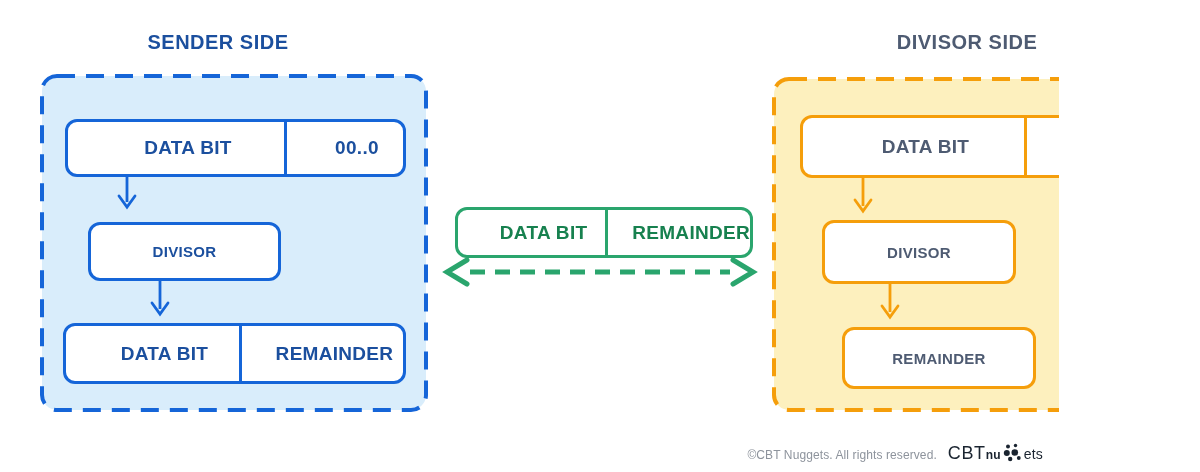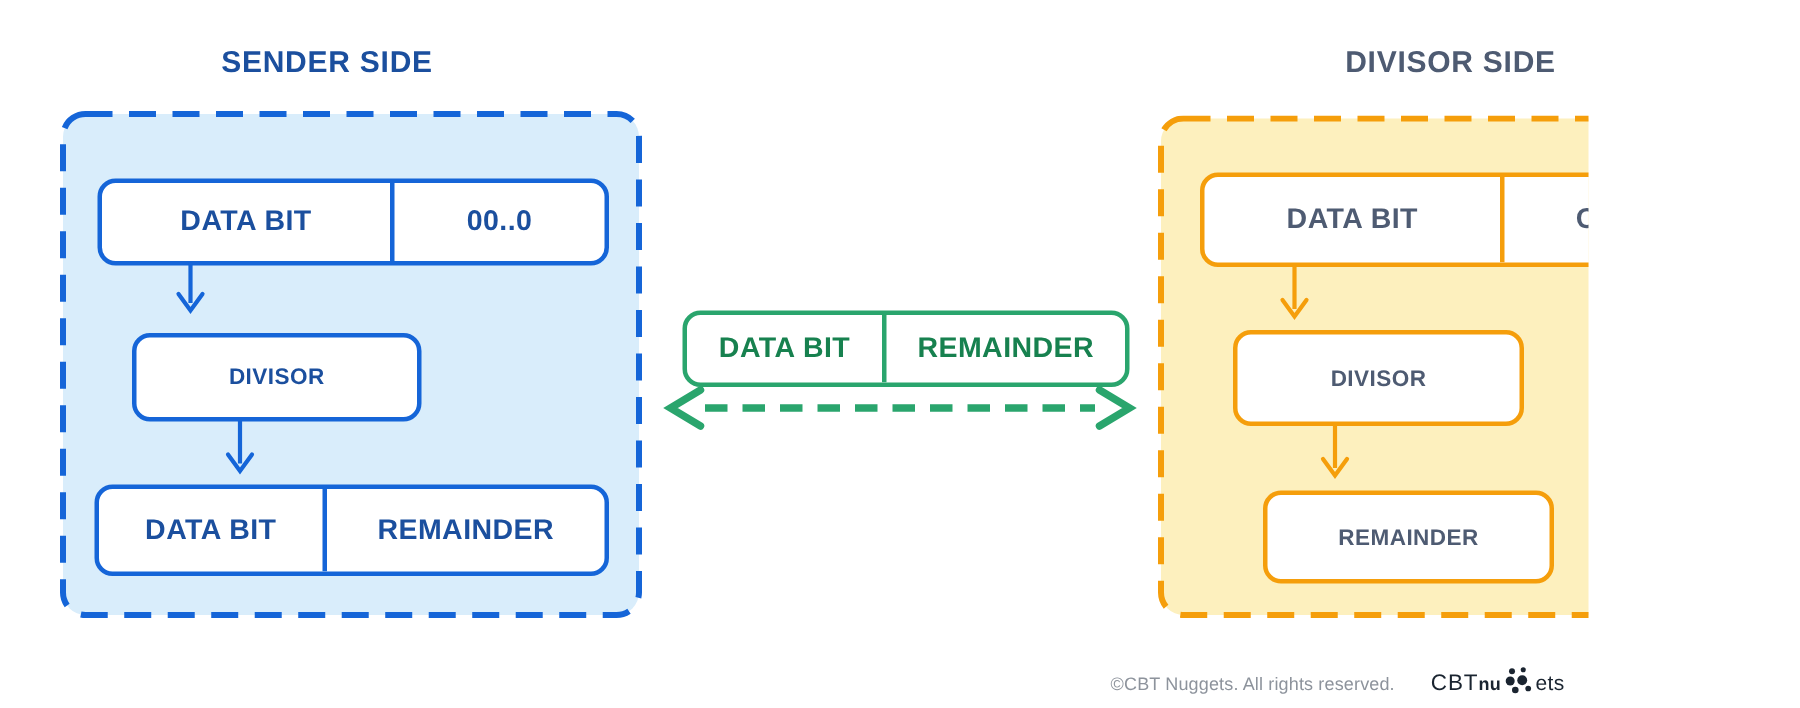--- a/index.html
+++ b/index.html
@@ -16,21 +16,21 @@
 
   .panel{position:absolute;}
   .panel-border{position:absolute;left:0;top:0;}
   .sender-panel{left:40px;top:74px;width:388px;height:338px;}
   .receiver-panel{left:772px;top:77px;width:390px;height:335px;}
 
   .split-box{
     position:absolute;display:flex;background:#ffffff;border-radius:12px;
     font-size:19px;font-weight:700;letter-spacing:0.3px;overflow:hidden;
   }
-  .split-box .cell{display:flex;align-items:center;justify-content:center;}
+  .split-box .cell{display:flex;align-items:center;justify-content:center;padding-left:24px;}
   .split-box .cell-right{flex:1;border-radius:26px;}
 
   .blue-box{border:3px solid #1565d8;color:#1b4f9e;}
   .blue-box .cell-left{border-right:3px solid #1565d8;}
   .orange-box{border:3px solid #f59e0b;color:#4e5b72;}
   .orange-box .cell-left{border-right:3px solid #f59e0b;}
   .green-box{border:3px solid #2aa56d;color:#17814f;}
   .green-box .cell-left{border-right:3px solid #2aa56d;}
 
   .simple-box{
@@ -38,25 +38,25 @@
     background:#ffffff;border-radius:12px;font-size:15px;font-weight:700;letter-spacing:0.3px;
   }
   .blue-simple{border:3px solid #1565d8;color:#1b4f9e;}
   .orange-simple{border:3px solid #f59e0b;color:#4e5b72;}
 
   .arrow{position:absolute;}
 
   .transfer-arrow{position:absolute;left:440px;top:257px;}
 
   .footer{
-    position:absolute;right:16px;bottom:8px;display:flex;align-items:baseline;gap:24px;text-align:right;
+    position:absolute;right:16px;bottom:8px;display:flex;align-items:baseline;gap:11px;text-align:right;
   }
   .copyright{font-size:12px;color:#8d939c;letter-spacing:0.1px;}
   .logo{display:flex;align-items:baseline;color:#1a2430;}
-  .logo-cbt{font-size:15px;letter-spacing:0.6px;font-weight:400;}
+  .logo-cbt{font-size:18px;letter-spacing:0.6px;font-weight:400;}
   .logo-nu{font-size:12px;font-weight:700;letter-spacing:0.2px;}
   .logo-ets{font-size:14px;font-weight:400;letter-spacing:0.2px;}
   .logo-dots{position:relative;top:3px;margin:0 1px;}
 </style>
 </head>
 <body>
 
 <div class="canvas">
 
   <div class="side-title sender-title">SENDER SIDE</div>

